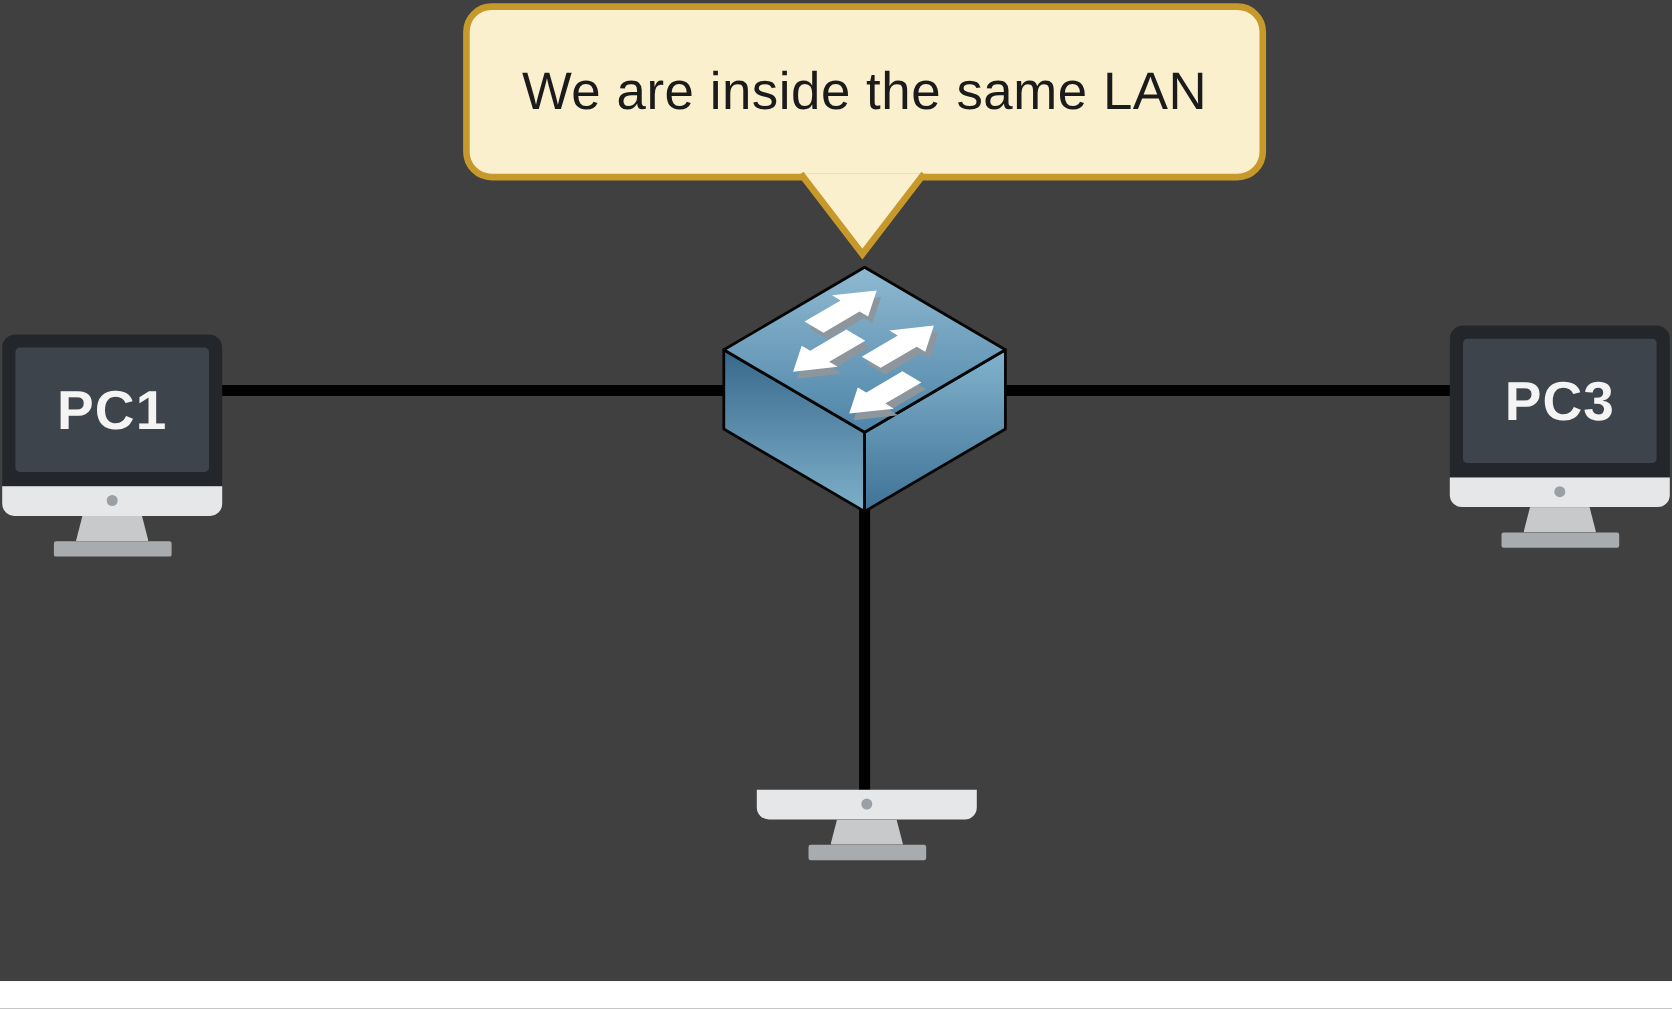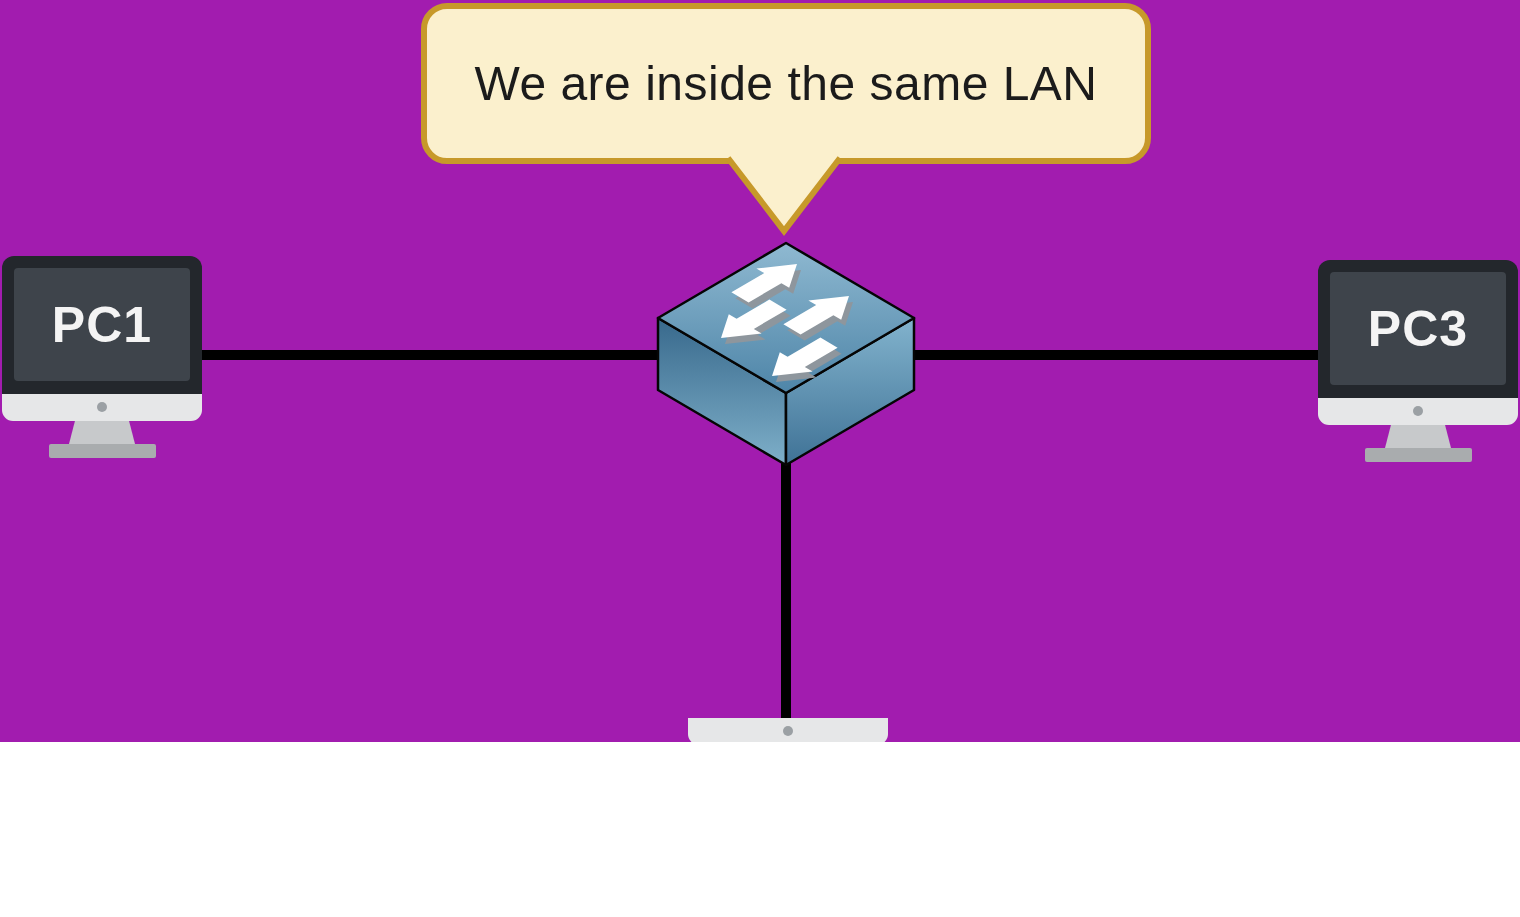--- a/index.html
+++ b/index.html
@@ -1,20 +1,20 @@
 <!DOCTYPE html>
 <html><head>
 <meta charset="utf-8">
 <style>
   html, body { margin: 0; padding: 0; background: #ffffff; }
   .canvas {
     position: relative;
     width: 1520px;
-    height: 742px;
-    background: #a21caf;
+    height: 892px;
+    background: #404040;
     overflow: hidden;
     font-family: "Liberation Sans", sans-serif;
     text-align: right;
   }
 
   
   .bubble {
     position: absolute;
     left: 421px; top: 3px;
     width: 730px; height: 161px;
@@ -50,29 +50,30 @@
   
   .switch-svg {
     position: absolute;
     left: 645px; top: 232px;
     width: 285px; height: 245px;
   }
 
   
   .pc { position: absolute; width: 200px; }
   #pc1 { left: 2px;    top: 256px; }
-  #pc3 { left: 1318px; top: 260px; border-radius: 18px; }
+  #pc3 { left: 1318px; top: 248px; border-radius: 18px; }
   #pc2 { left: 688px;  top: 718px; }
 
   .pc-bezel {
     width: 200px; height: 138px;
     box-sizing: border-box;
     background: #23272C;
     border-radius: 12px 12px 0 0;
     padding: 12px 12px 0 12px;
+    margin-top: 48px;
   }
   .pc-screen {
     width: 100%; height: 113px;
     background: #3E444B;
     border-radius: 4px;
     display: flex;
     align-items: center;
     justify-content: center;
   }
   .pc-label {

